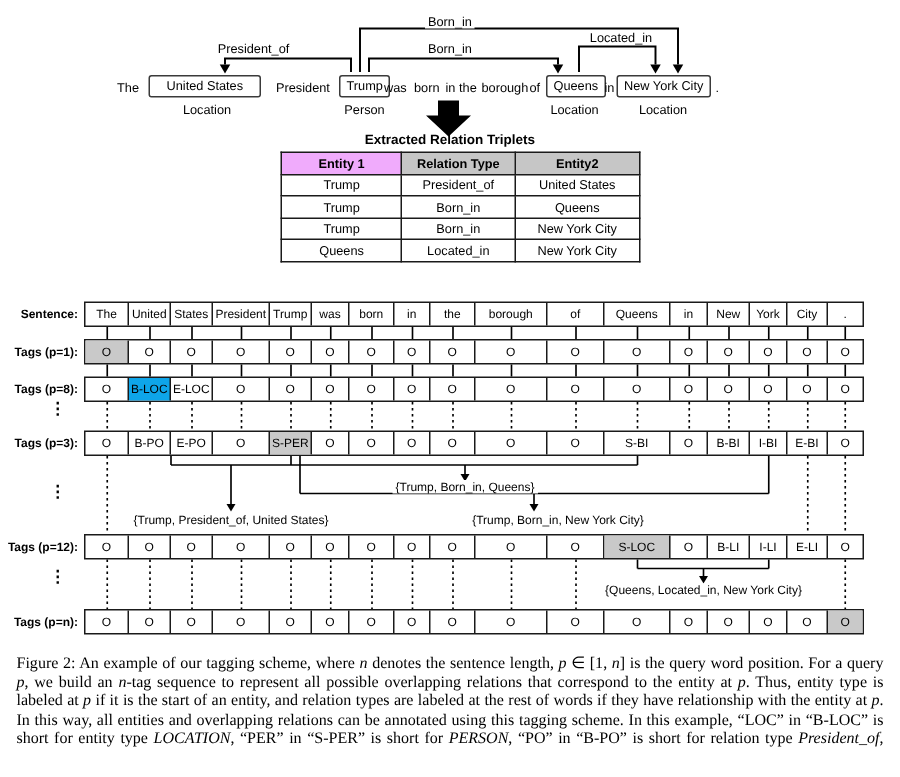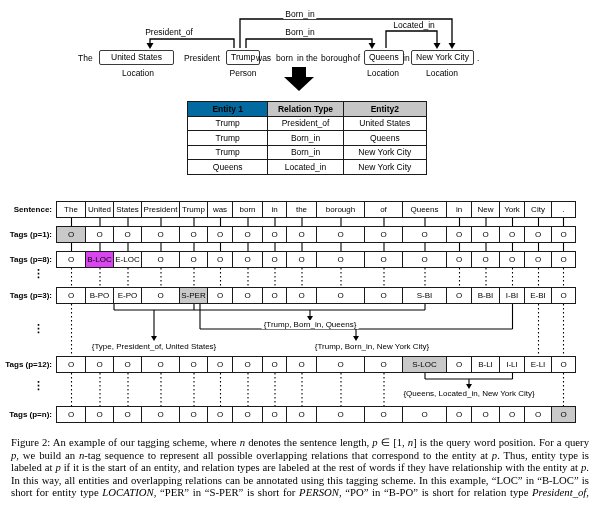--- a/index.html
+++ b/index.html
@@ -79,24 +79,25 @@
   <span class="ent-box" style="left:364px;top:50px;">Queens</span>
   <span class="tok" style="left:403px;top:53px;">in</span>
   <span class="ent-box" style="left:411px;top:50px;">New York City</span>
   <span class="tok" style="left:477px;top:53px;">.</span>
 
   <span class="ent-label" style="left:138px;top:68px;">Location</span>
   <span class="ent-label" style="left:243px;top:68px;">Person</span>
   <span class="ent-label" style="left:383px;top:68px;">Location</span>
   <span class="ent-label" style="left:442px;top:68px;">Location</span>
 
+  <div class="tbl-title">Extracted Relation Triplets</div>
   <table class="triplets">
     <tbody>
         <tr>
-      <th style="width:81px;background:#0369a1;">Entity 1</th>
+      <th style="width:81px;background:#f0abfc;">Entity 1</th>
       <th style="width:75px;background:#c6c6c6;">Relation Type</th>
       <th style="width:84px;background:#c6c6c6;">Entity2</th>
     </tr>
     <tr>
       <td>Trump</td>
       <td>President_of</td>
       <td>United States</td>
     </tr>
     <tr>
       <td>Trump</td>
@@ -153,21 +154,21 @@
         <div class="grid-cell" style="width: 44px;">O</div>
         <div class="grid-cell" style="width: 25px;">O</div>
         <div class="grid-cell" style="width: 28px;">O</div>
         <div class="grid-cell" style="width: 25px;">O</div>
         <div class="grid-cell" style="width: 27px;">O</div>
         <div class="grid-cell" style="width: 23px;">O</div>
       </div>
       <div class="row-label" style="top: 251px; line-height: 17px;">Tags (p=8):</div>
       <div class="grid-row" style="top: 251px;">
         <div class="grid-cell" style="width: 29px;">O</div>
-        <div class="grid-cell" style="width: 28px; background: #d946ef;">B-LOC</div>
+        <div class="grid-cell" style="width: 28px; background: #0ea5e9;">B-LOC</div>
         <div class="grid-cell" style="width: 28px;">E-LOC</div>
         <div class="grid-cell" style="width: 38px;">O</div>
         <div class="grid-cell" style="width: 28px;">O</div>
         <div class="grid-cell" style="width: 25px;">O</div>
         <div class="grid-cell" style="width: 30px;">O</div>
         <div class="grid-cell" style="width: 24px;">O</div>
         <div class="grid-cell" style="width: 30px;">O</div>
         <div class="grid-cell" style="width: 48px;">O</div>
         <div class="grid-cell" style="width: 38px;">O</div>
         <div class="grid-cell" style="width: 44px;">O</div>
@@ -323,21 +324,21 @@
       <line x1="425" y1="379" x2="512.5" y2="379" stroke="#000000" stroke-width="1.1"></line>
       <line x1="512.5" y1="373" x2="512.5" y2="379" stroke="#000000" stroke-width="1.1"></line>
       <line x1="469" y1="379" x2="469" y2="384" stroke="#000000" stroke-width="1.1"></line>
       <polygon points="466,384 472,384 469,389" fill="#000000"></polygon>
     </svg>
 
   <span class="vdots" style="left:33px;top:271px;">⋮</span>
   <span class="vdots" style="left:33px;top:326px;">⋮</span>
   <span class="vdots" style="left:33px;top:383px;">⋮</span>
 
-  <div class="annot" style="left:154px;top:342px;">{Type, President_of, United States}</div>
+  <div class="annot" style="left:154px;top:342px;">{Trump, President_of, United States}</div>
   <div class="annot" style="left:310px;top:320px;">{Trump, Born_in, Queens}</div>
   <div class="annot" style="left:372px;top:342px;">{Trump, Born_in, New York City}</div>
   <div class="annot" style="left:469px;top:389px;">{Queens, Located_in, New York City}</div>
 
   <div class="caption" id="caption"><span>Figure 2: An example of our tagging scheme, where </span><span class="it">n</span><span> denotes the sentence length, </span><span class="it">p</span><span> ∈ [1, </span><span class="it">n</span><span>] is the query word position. For a query </span><span class="it">p</span><span>, we build an </span><span class="it">n</span><span>-tag sequence to represent all possible overlapping relations that correspond to the entity at </span><span class="it">p</span><span>. Thus, entity type is labeled at </span><span class="it">p</span><span> if it is the start of an entity, and relation types are labeled at the rest of words if they have relationship with the entity at </span><span class="it">p</span><span>. In this way, all entities and overlapping relations can be annotated using this tagging scheme. In this example, “LOC” in “B-LOC” is short for entity type </span><span class="it">LOCATION</span><span>, “PER” in “S-PER” is short for </span><span class="it">PERSON</span><span>, “PO” in “B-PO” is short for relation type </span><span class="it">President_of</span><span>, “BI” in “B-BI” is short for </span><span class="it">Born_in</span><span> and “LI” in “B-LI’ is short for </span><span class="it">Located_in</span><span>.</span></div>
 
   <div class="bottom-rule"></div>
   <div class="bottom-tick"></div>
 </div>
 

